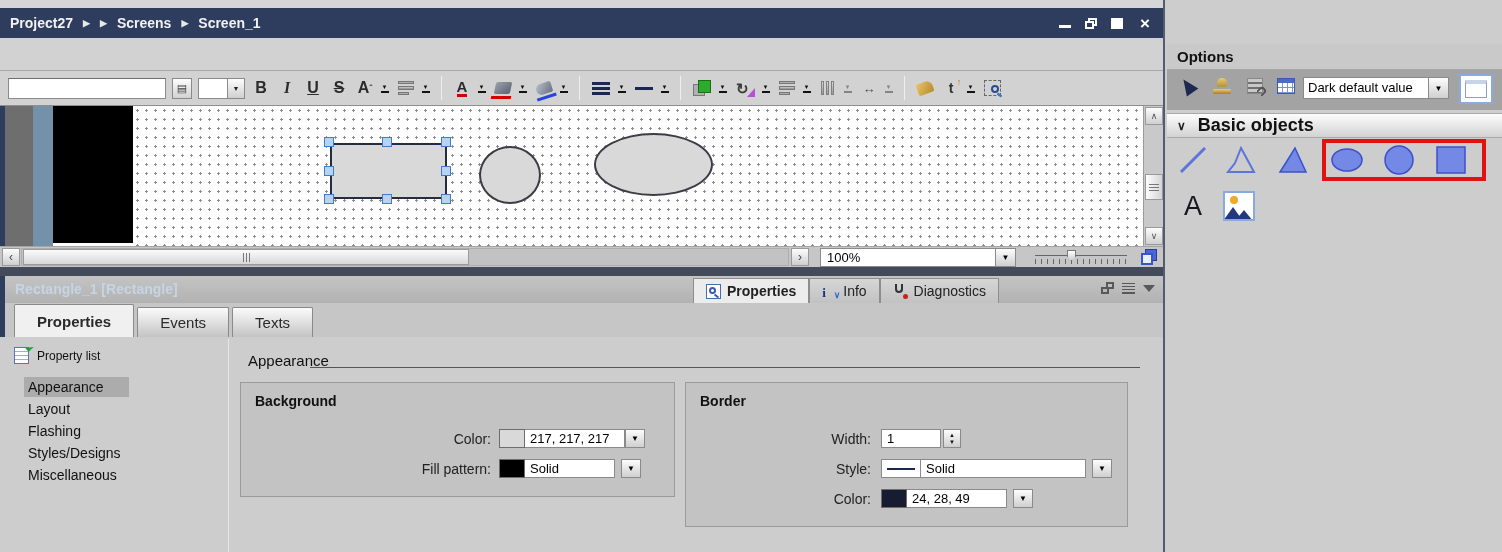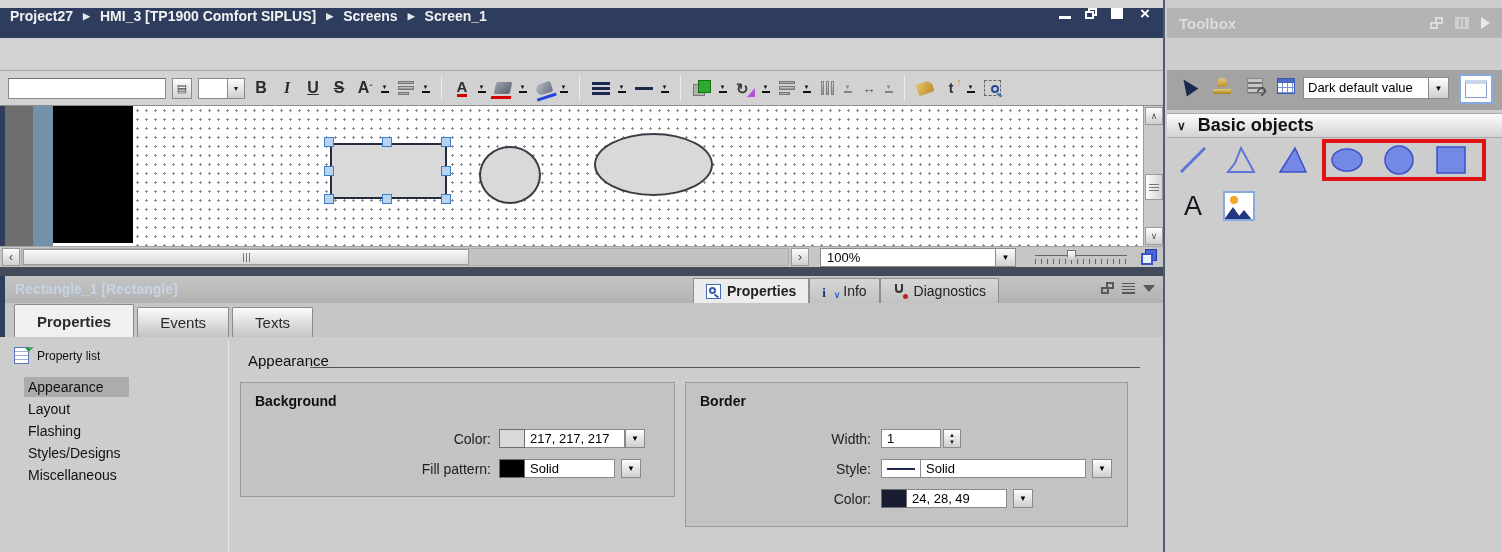--- a/index.html
+++ b/index.html
@@ -3,21 +3,21 @@
 <meta charset="utf-8">
 <style>
   * { margin:0; padding:0; box-sizing:border-box; }
   html,body { width:1502px; height:552px; overflow:hidden; }
   body { font-family:"Liberation Sans", sans-serif; font-size:13px; background:#9b9b9b; }
   #app { position:relative; width:1502px; height:552px; background:#cbcbcb; }
 
   
   .top-strip { position:absolute; left:0; top:0; width:1502px; height:8px; background:#d6d6d6; }
   .titlebar { position:absolute; left:0; top:8px; width:1163px; height:30px; background:#2e3c5e;
-              display:flex; align-items:flex-start; padding:0 10px; color:#f2f2f2; }
+              display:flex; align-items:center; padding:0 10px; color:#f2f2f2; }
   .crumbs { display:flex; align-items:center; gap:10px; font-weight:bold; font-size:14px; }
   .crumb { cursor:default; }
   .crumb-sep { font-size:9px; color:#e8e8e8; }
   .win-controls { margin-left:auto; display:flex; align-items:center; gap:14px; }
   .win-btn { color:#fff; font-weight:bold; width:16px; text-align:center; cursor:pointer; }
   .wb-min { border-bottom:3px solid #fff; height:10px; width:12px; }
   .wb-restore { position:relative; width:12px; height:11px; }
   .wb-restore .b1 { position:absolute; right:0; top:0; width:9px; height:8px; border:2px solid #fff; }
   .wb-restore .b2 { position:absolute; left:0; bottom:0; width:9px; height:8px; border:2px solid #fff; background:#2e3c5e; }
   .wb-max { width:12px; height:11px; background:#fff; }
@@ -238,21 +238,20 @@
 <body>
 
 <div id="app">
 
   <div class="top-strip"></div>
 
   <div class="titlebar">
     <div class="crumbs">
       <span class="crumb">Project27</span>
       <span class="crumb-sep">▶</span>
-      <span class="crumb">HMI_3 [TP1900 Comfort SIPLUS]</span>
       <span class="crumb-sep">▶</span>
       <span class="crumb">Screens</span>
       <span class="crumb-sep">▶</span>
       <span class="crumb">Screen_1</span>
     </div>
     <div class="win-controls">
       <span class="wb-min"></span>
       <span class="wb-restore">
           <span class="b1"></span>
           <span class="b2"></span>
@@ -572,32 +571,22 @@
       </div>
       <div class="frow" style="left:195px; top:106px;">
         <span class="swatch" style="background:#181c31;"></span>
         <span class="valbox" style="width:100px;">24, 28, 49</span>
         <span class="ddbtn gap6">▼</span>
       </div>
     </div>
   </div>
 
   <div class="toolbox">
-    <div class="tbx-header">
-      <span class="tbx-title">Toolbox</span>
-      <span class="tbx-hicons">
-        <span class="thi-copy">
-            <span class="b1"></span>
-            <span class="b2"></span>
-          </span>
-        <span class="thi-cols"></span>
-        <span class="thi-arrow"></span>
-      </span>
-    </div>
-
+
+    <div class="opt-header">Options</div>
 
     <div class="opt-row">
       <span class="ic-cursor"></span>
       <span class="ic-stamp">
           <span class="top"></span>
           <span class="base"></span>
         </span>
       <span class="ic-devset">
           <span class="w"></span>
         </span>

